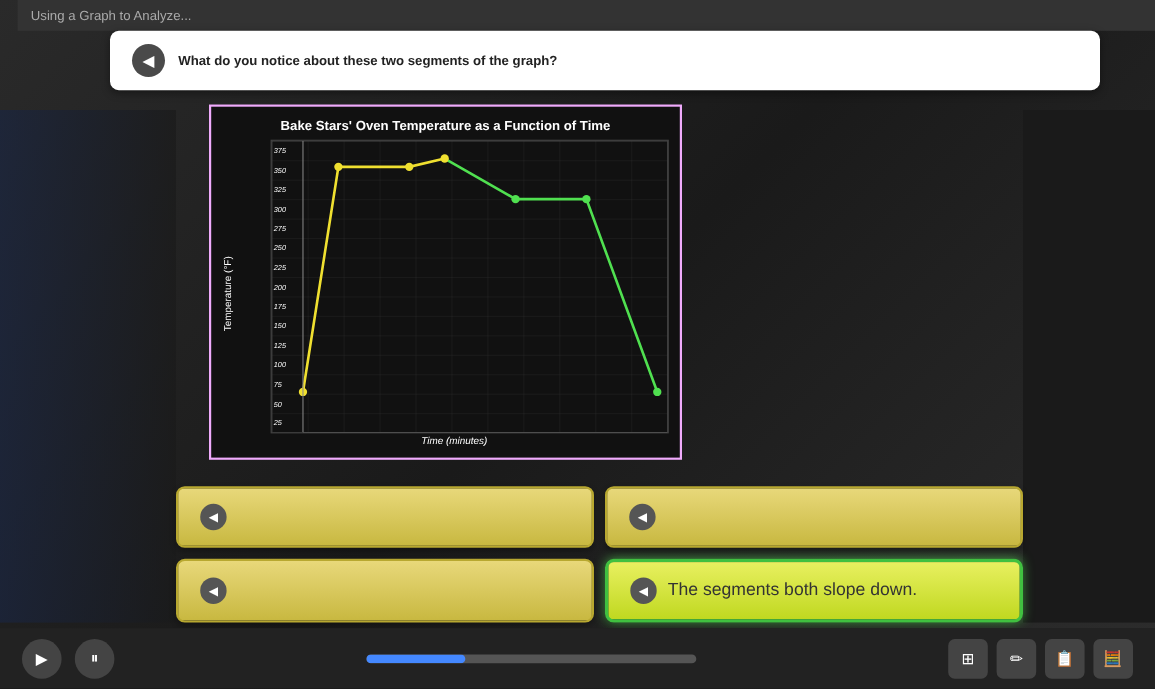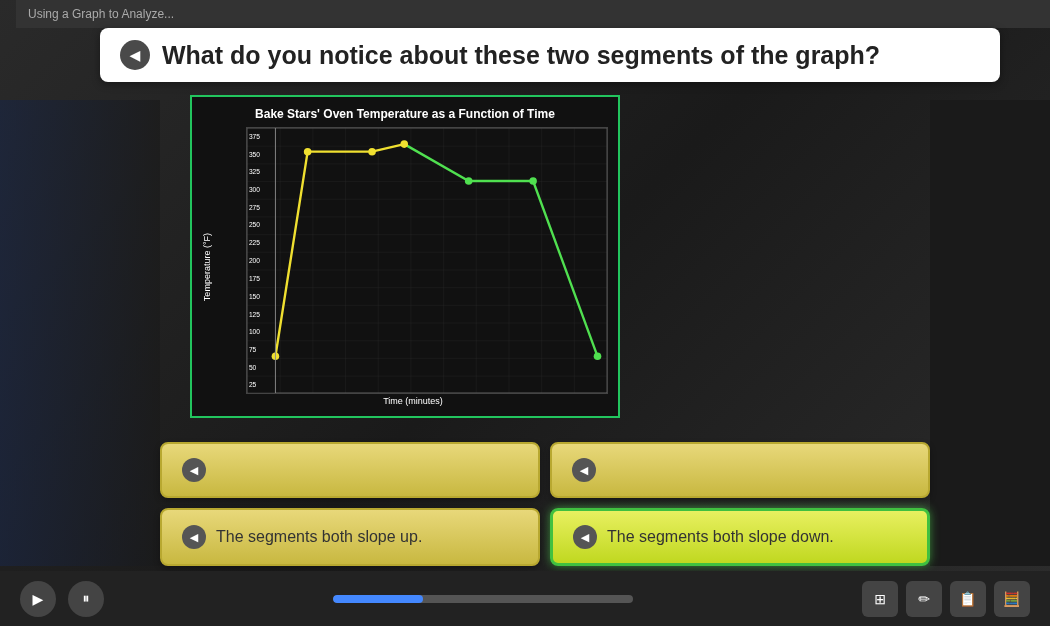--- a/index.html
+++ b/index.html
@@ -63,33 +63,33 @@
       cursor: pointer;
       flex-shrink: 0;
     }
 
     .speaker-icon-shape {
       color: white;
       font-size: 14px;
     }
 
     .question-text {
-      font-size: 25px;
+      font-size: 12px;
       font-weight: bold;
       color: #222;
     }
 
     
     .graph-container {
       position: absolute;
       top: 95px;
       left: 190px;
       width: 430px;
       background: #111;
-      border: 2px solid #22c55e;
+      border: 2px solid #f0abfc;
       padding: 10px 10px 10px 10px;
     }
 
     .graph-title {
       color: white;
       font-size: 12px;
       font-weight: bold;
       text-align: center;
       margin-bottom: 6px;
     }
@@ -105,20 +105,21 @@
       color: white;
       font-size: 9px;
       text-align: center;
       margin-right: 2px;
       white-space: nowrap;
     }
 
     .graph-inner {
       flex: 1;
       position: relative;
+      font-style: italic;
     }
 
     .chart-svg {
       width: 100%;
       display: block;
     }
 
     .x-axis-label {
       color: white;
       font-size: 9px;
@@ -366,21 +367,20 @@
   <div class="answer-btn">
     <div class="answer-speaker">
       <span class="answer-speaker-icon">◀</span>
     </div>
   </div>
 
   <div class="answer-btn">
     <div class="answer-speaker">
       <span class="answer-speaker-icon">◀</span>
     </div>
-    <span>The segments both slope up.</span>
   </div>
 
   <div class="answer-btn selected">
     <div class="answer-speaker">
       <span class="answer-speaker-icon">◀</span>
     </div>
     <span>The segments both slope down.</span>
   </div>
 </div>
 

